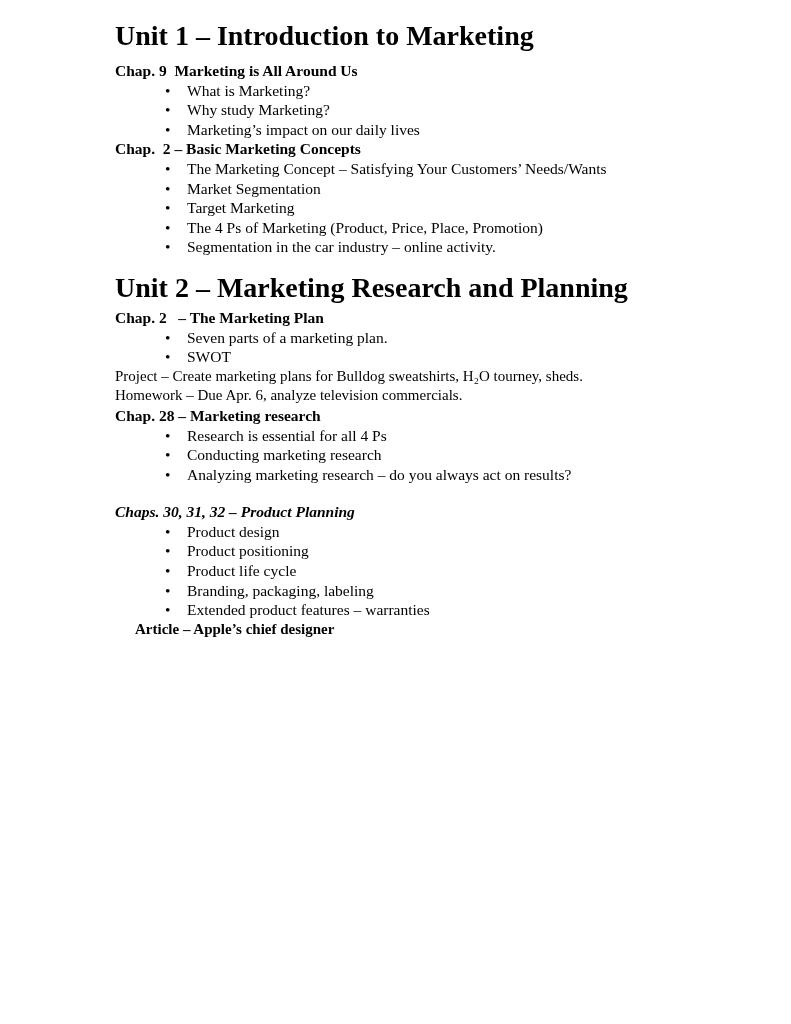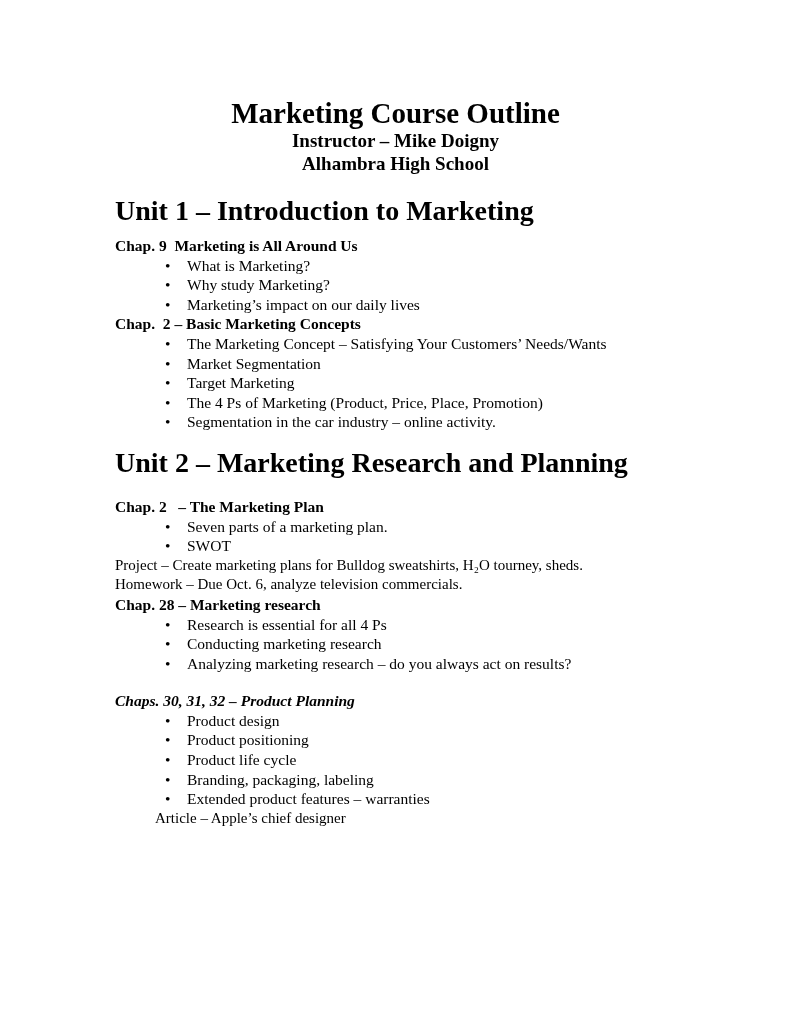--- a/index.html
+++ b/index.html
@@ -44,21 +44,21 @@
   .unit-1 .unit-heading { margin-top: 23px; }
   .unit-2 .unit-heading { margin-top: 18px; }
   .unit-3 .unit-heading { margin-top: 10px; }
   .chap-heading {
     font-size: 15.5px;
     line-height: 19.6px;
     font-weight: 700;
     white-space: pre-wrap;
   }
   .chap-first { margin-top: 13px; }
-  .unit-2 .chap-first { margin-top: 22px; }
+  .unit-2 .chap-first { margin-top: 8px; }
   .unit-3 .chap-first { margin-top: 18px; font-style: italic; }
   .bullets {
     list-style: none;
   }
   .bullet-row {
     display: flex;
     margin-left: 50px;
     font-size: 15.5px;
     line-height: 19.6px;
   }
@@ -68,33 +68,29 @@
   }
   .bullet-text {
     white-space: pre-wrap;
   }
   .body-line {
     font-size: 15px;
     line-height: 19.6px;
     white-space: pre-wrap;
   }
   .article-line {
-    margin-left: 40px;
+    margin-left: 20px;
+    font-weight: bold;
   }
 </style>
 </head>
 <body>
 
 <div class="page">
 
-  <header class="doc-header">
-    <h1 class="doc-title">Marketing Course Outline</h1>
-    <div class="doc-sub">Instructor – Mike Doigny</div>
-    <div class="doc-sub">Alhambra High School</div>
-  </header>
 
   <main class="doc-body">
 
     <section class="unit unit-1">
       <h2 class="unit-heading">Unit 1 – Introduction to Marketing</h2>
 
       <h3 class="chap-heading chap-first">Chap. 9  Marketing is All Around Us</h3>
       <ul class="bullets">
         <li class="bullet-row">
           <span class="bullet-glyph">•</span>
@@ -144,21 +140,21 @@
           <span class="bullet-glyph">•</span>
           <span class="bullet-text">Seven parts of a marketing plan.</span>
         </li>
         <li class="bullet-row">
           <span class="bullet-glyph">•</span>
           <span class="bullet-text">SWOT</span>
         </li>
       </ul>
 
       <p class="body-line">Project – Create marketing plans for Bulldog sweatshirts, H₂O tourney, sheds.</p>
-      <p class="body-line">Homework – Due Oct. 6, analyze television commercials.</p>
+      <p class="body-line">Homework – Due Apr. 6, analyze television commercials.</p>
 
       <h3 class="chap-heading">Chap. 28 – Marketing research</h3>
       <ul class="bullets">
         <li class="bullet-row">
           <span class="bullet-glyph">•</span>
           <span class="bullet-text">Research is essential for all 4 Ps</span>
         </li>
         <li class="bullet-row">
           <span class="bullet-glyph">•</span>
           <span class="bullet-text">Conducting marketing research</span>

